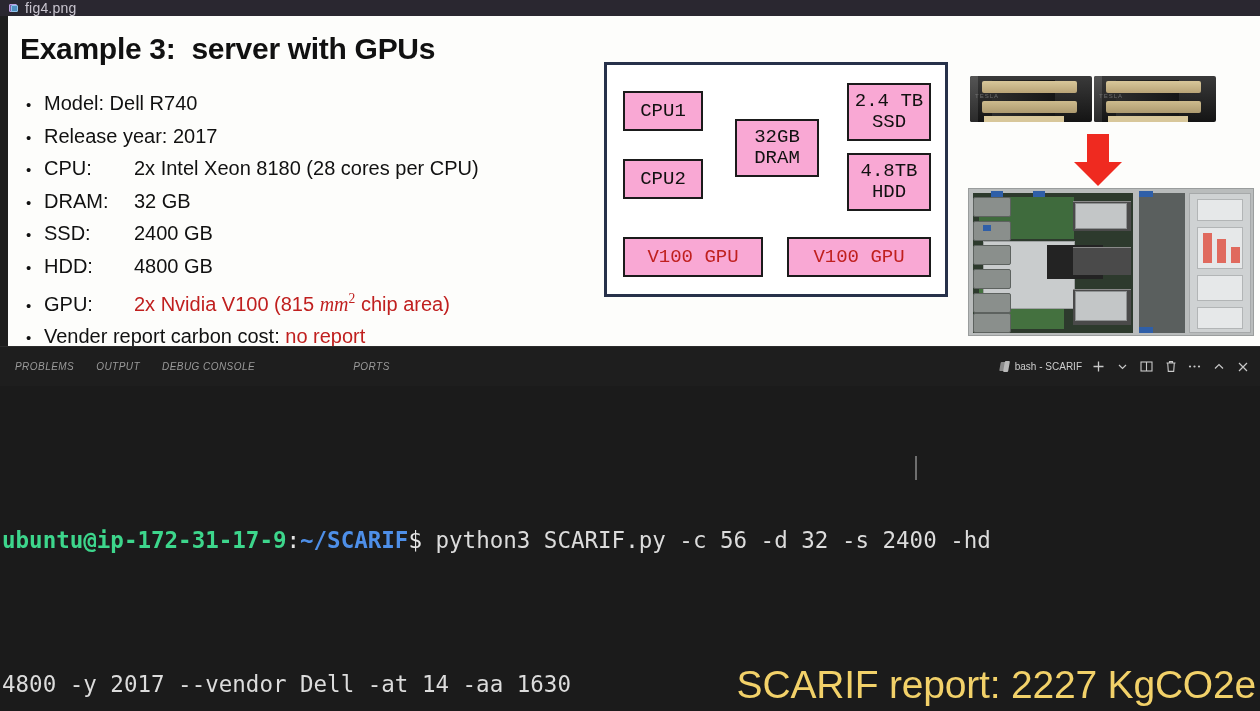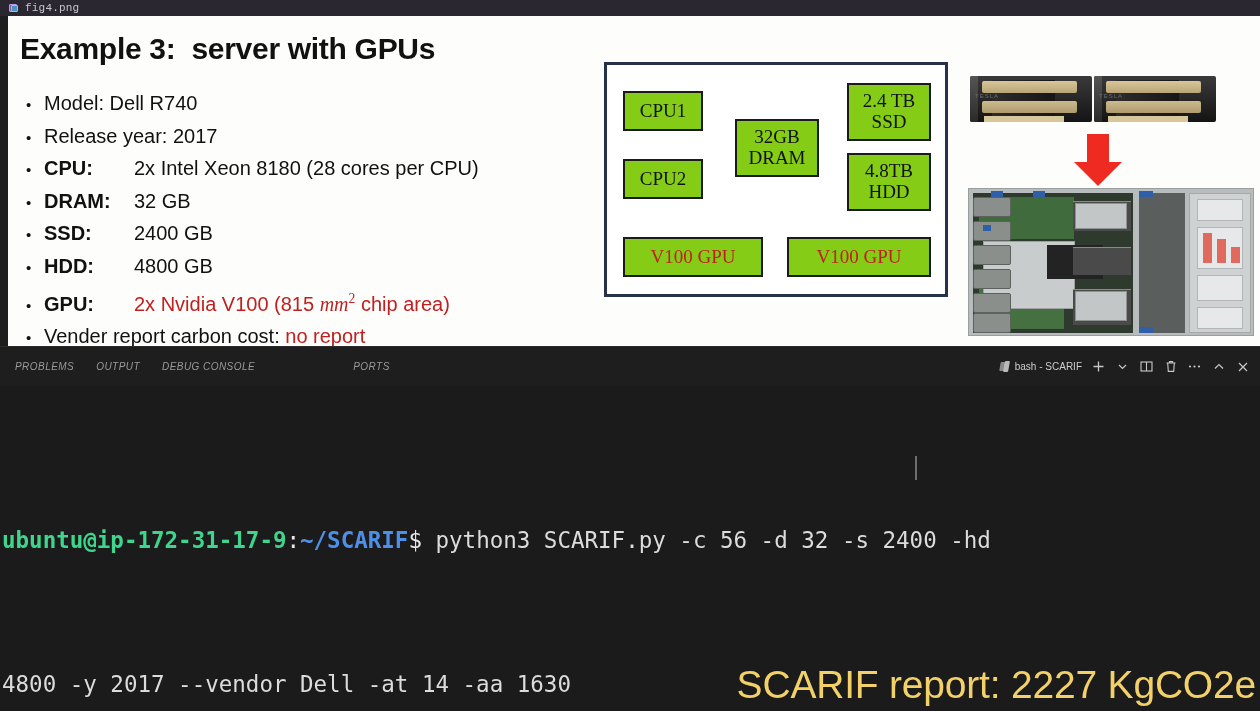--- a/index.html
+++ b/index.html
@@ -22,22 +22,22 @@
     position: absolute; left: 1px; top: 1px;
     width: 8px; height: 8px;
     background: #7d5fa8; border: 1px solid #b99de0; border-radius: 1px;
   }
   .tb-icon .sheet2 {
     position: absolute; left: 3px; top: 2px;
     width: 7px; height: 7px;
     background: #4f8fc0; border: 1px solid #8fc3e8; border-radius: 1px;
   }
   .tb-title {
-    font-size: 11px; color: #c9c5cf; letter-spacing: .2px;
-    font-family: Liberation Mono, monospace;
+    font-size: 14px; color: #c9c5cf; letter-spacing: .2px;
+    font-family: Liberation Sans, sans-serif;
   }
 
   
   .slide {
     position: absolute; left: 0; top: 16px;
     width: 1260px; height: 330px;
     background: #fdfdfb;
     border-left: 8px solid #1e1e1e;
   }
   .slide-inner { position: relative; width: 1167px; height: 330px; }
@@ -59,40 +59,40 @@
     font-size: 20px; color: #111;
     line-height: 31.5px;
     font-family: "Liberation Sans", sans-serif;
     white-space: pre;
   }
   .bullet .dot {
     flex: none; width: 26px; text-align: left;
     font-size: 15px; color: #111; padding-left: 8px;
   }
   .bullet .lbl { flex: none; }
-  .bullet .lbl.fixw { width: 90px; font-weight: bold; }
+  .bullet .lbl.fixw { width: 90px; }
   .red { color: #c0201f; text-align: center; }
   .mmsq { font-style: italic; font-family: "Liberation Serif", serif; }
   .mmsq sup { font-style: normal; font-size: 0.68em; font-family: "Liberation Serif", serif; }
 
   
   .diagram {
     position: absolute; left: 596px; top: 46px;
     width: 344px; height: 235px;
     background: #ffffff;
     border: 3px solid #27314a;
   }
   .dbox {
     position: absolute;
-    background: #84cc16;
+    background: #f9a8d4;
     border: 2px solid #1b1b1b;
     display: flex; align-items: center; justify-content: center;
     flex-direction: column;
     font-size: 19px; color: #111; line-height: 1.08;
-    font-family: Liberation Serif, serif;
+    font-family: Liberation Mono, monospace;
     text-align: center;
   }
   .dbox.gpu { color: #c0201f; }
   #dg-cpu1 { left: 16px;  top: 26px;  width: 80px;  height: 40px; }
   #dg-cpu2 { left: 16px;  top: 94px;  width: 80px;  height: 40px; }
   #dg-dram { left: 128px; top: 54px;  width: 84px;  height: 58px; }
   #dg-ssd  { left: 240px; top: 18px;  width: 84px;  height: 58px; }
   #dg-hdd  { left: 240px; top: 88px;  width: 84px;  height: 58px; }
   #dg-gpu1 { left: 16px;  top: 172px; width: 140px; height: 40px; }
   #dg-gpu2 { left: 180px; top: 172px; width: 144px; height: 40px; }

